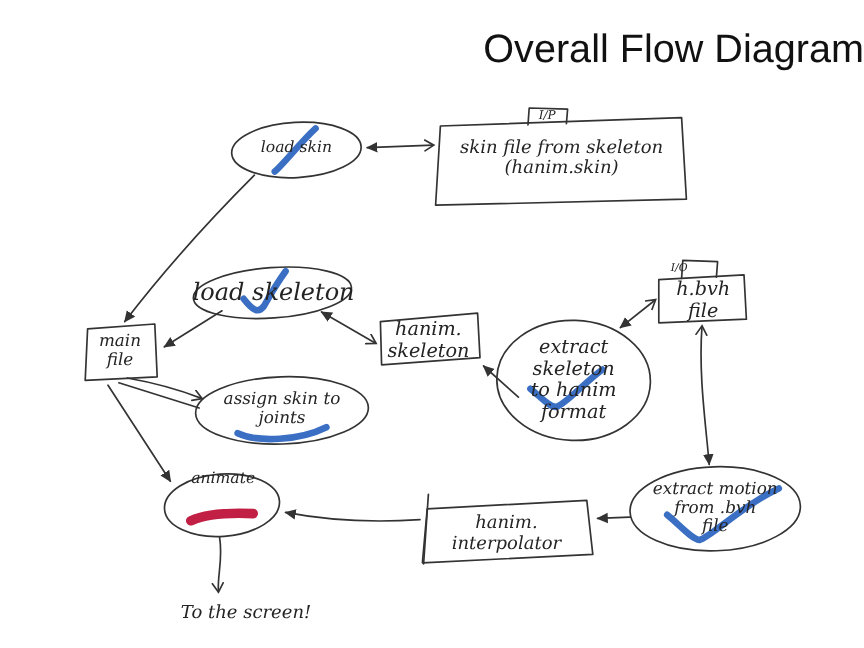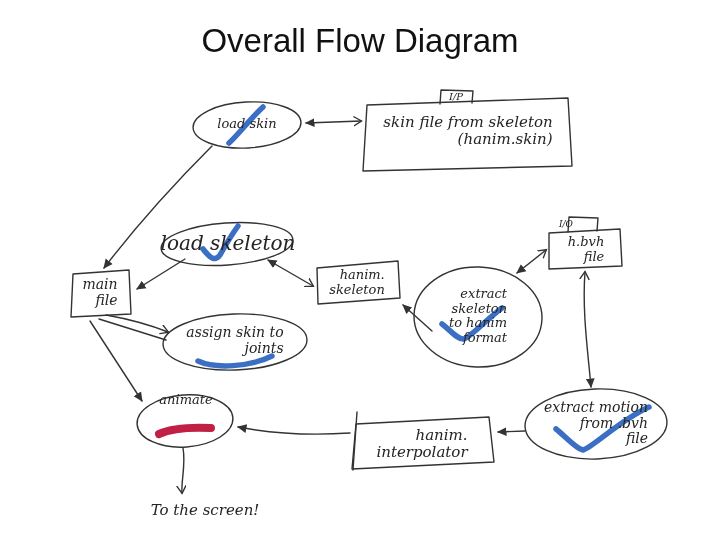--- a/index.html
+++ b/index.html
@@ -1,32 +1,32 @@
 <!DOCTYPE html>
 <html><head>
 <meta charset="utf-8">
 <style>
   html,body{margin:0;padding:0;background:#888;}
   #slide{
     position:relative;width:720px;height:540px;background:#ffffff;
     overflow:hidden;font-family:"Liberation Sans",sans-serif;
   }
   #title{
-    position:absolute;left:0;top:22px;width:100%;text-align:center;
+    position:absolute;left:0;top:22px;width:100%;text-align:right;
     font-size:33px;color:#111;letter-spacing:0px;
     font-family:"Liberation Sans",sans-serif;
   }
   svg{position:absolute;left:0;top:0;}
   .lbl{
     position:absolute;transform:translate(-50%,-50%);
     font-family:"DejaVu Serif",serif;font-style:italic;
-    color:#242424;white-space:pre-line;text-align:right;line-height:1.12;
+    color:#242424;white-space:pre-line;text-align:center;line-height:1.12;
   }
   .fs17{font-size:13px}.fs16{font-size:20px}.fs15{font-size:15px}
-  .fs14{font-size:14px}.fs13{font-size:13px}.fs10{font-size:10px}.fs9{font-size:9px}
+  .fs14{font-size:14px}.fs13{font-size:16px}.fs10{font-size:10px}.fs9{font-size:9px}
 </style>
 </head>
 <body>
 
 <div id="slide">
   <div id="title">Overall Flow Diagram</div>
 
   <svg width="720" height="540" viewBox="0 0 720 540">
     <defs>
       <marker id="af" markerWidth="12" markerHeight="12" refX="8.5" refY="5" orient="auto-start-reverse" markerUnits="userSpaceOnUse">

